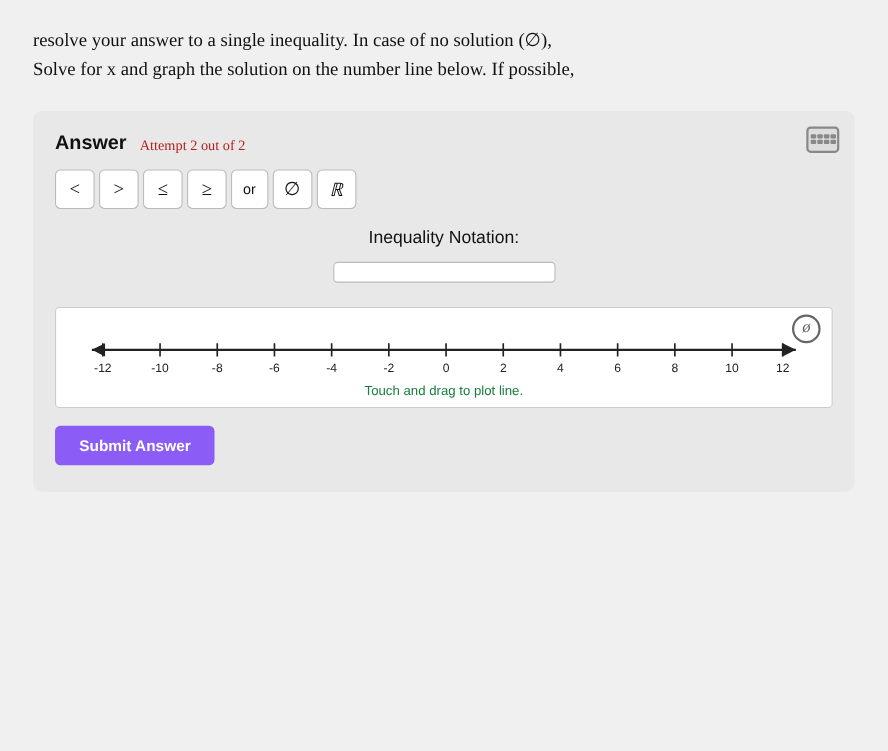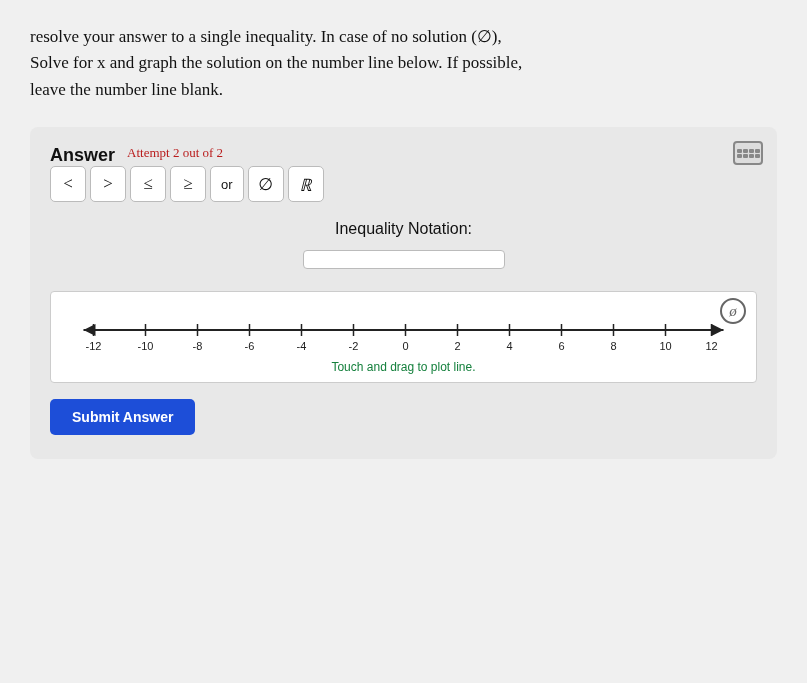--- a/index.html
+++ b/index.html
@@ -31,23 +31,23 @@
       letter-spacing: 1px;
     }
     .answer-box {
       background: #e8e8e8;
       border-radius: 8px;
       padding: 18px 20px 24px 20px;
       position: relative;
     }
     .answer-header {
       display: flex;
-      align-items: flex-start;
+      align-items: flex-end;
       gap: 12px;
-      margin-bottom: 0;
+      margin-bottom: 14px;
     }
     .answer-label {
       font-size: 18px;
       font-weight: bold;
       font-family: Arial, sans-serif;
     }
     .attempt-text {
       font-size: 13px;
       color: #b91c1c;
       font-family: Liberation Serif, serif;
@@ -168,39 +168,38 @@
     }
     .drag-hint {
       text-align: center;
       font-size: 12px;
       color: #15803d;
       font-family: Arial, sans-serif;
       margin-top: 4px;
     }
     .submit-btn {
       margin-top: 16px;
-      background: #1d4ed8;
+      background: #8b5cf6;
       color: white;
       border: none;
       border-radius: 5px;
       padding: 10px 22px;
       font-size: 14px;
       font-family: Arial, sans-serif;
       cursor: pointer;
       font-weight: bold;
     }
   </style>
 </head>
 <body>
 
 <div class="page">
   <div class="problem-text">
     <div>resolve your answer to a single inequality. In case of no solution (∅),</div>
     <div>Solve for x and graph the solution on the number line below. If possible,</div>
-    <div>leave the number line blank.</div>
   </div>
 
 
   <div class="answer-box">
     <div class="answer-header">
       <span class="answer-label">Answer</span>
       <span class="attempt-text">Attempt 2 out of 2</span>
     </div>
 
     <div class="keyboard-icon">

